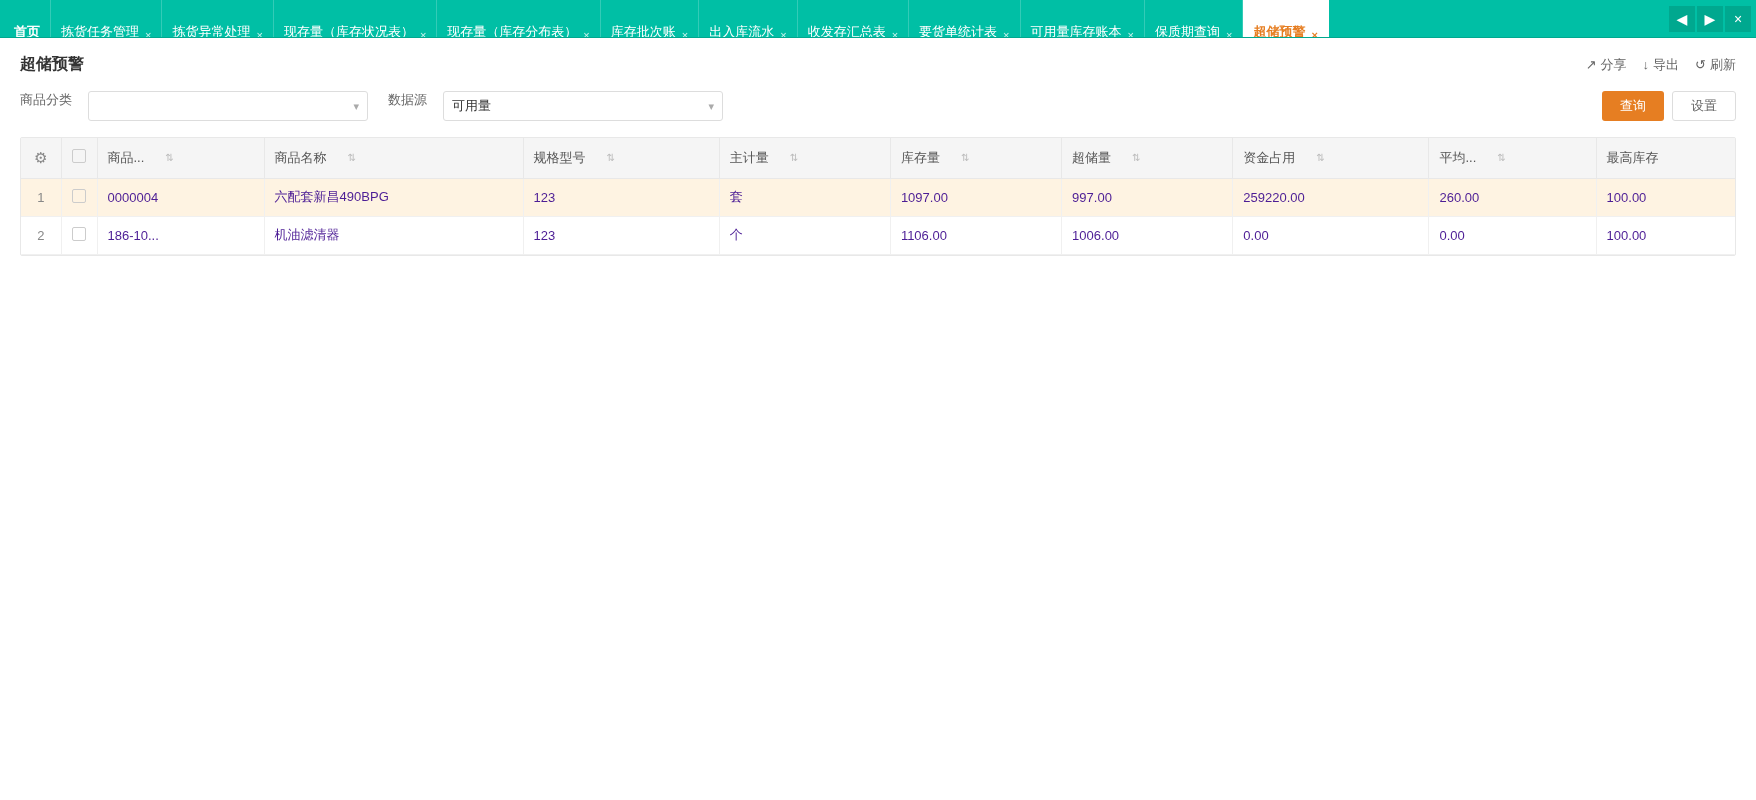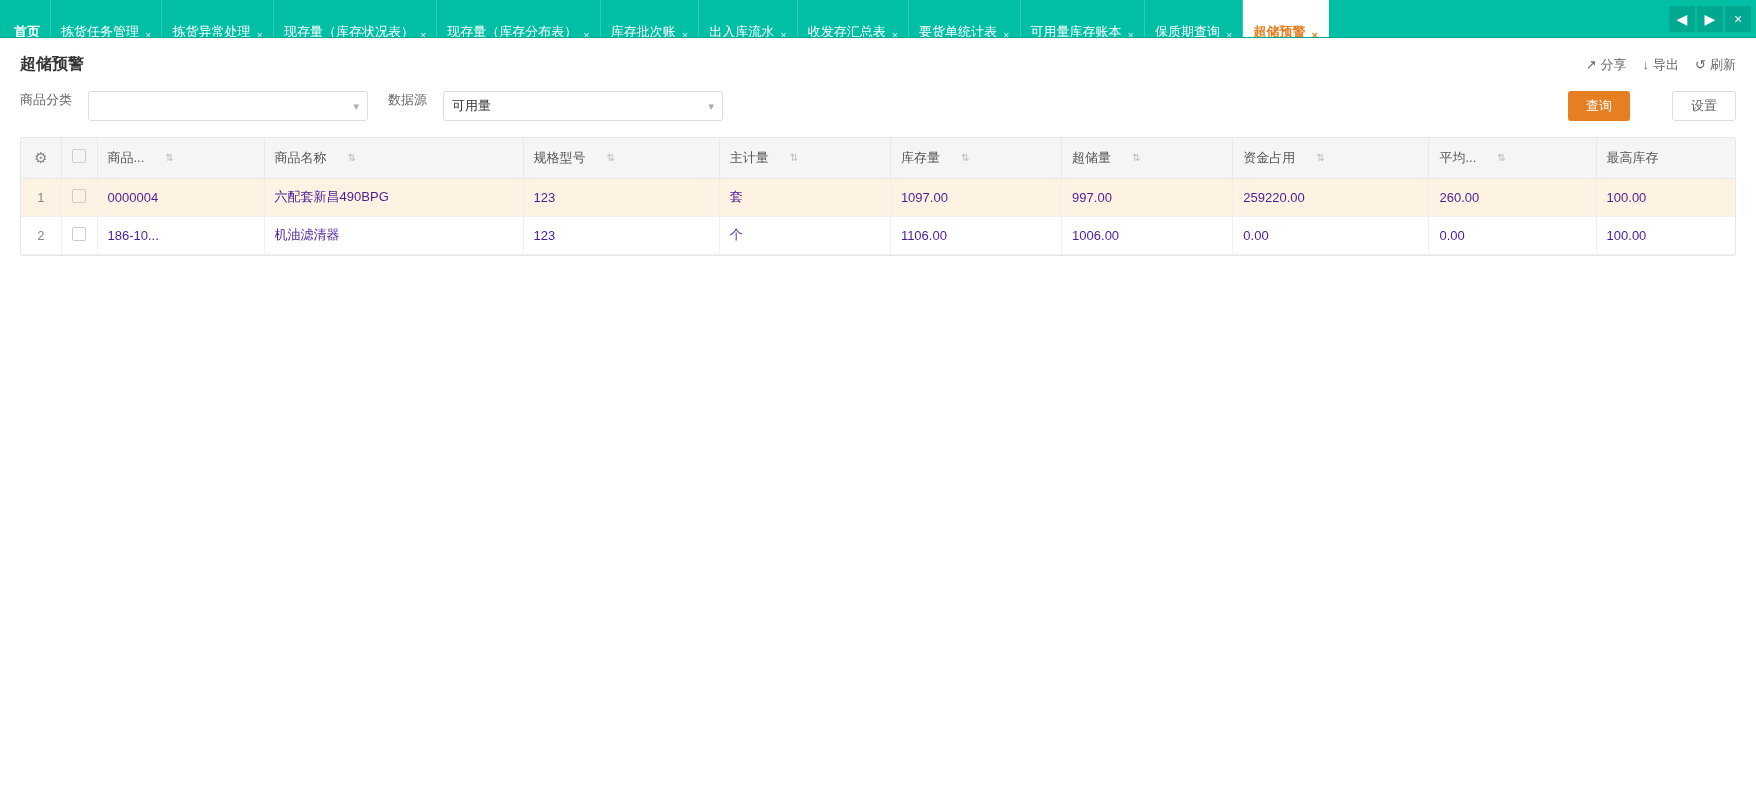--- a/index.html
+++ b/index.html
@@ -134,21 +134,20 @@
       font-family: Liberation Serif, serif;
     }
     .btn-setting {
       background: #fff;
       color: #666;
       border: 1px solid #ddd;
       border-radius: 3px;
       padding: 5px 18px;
       cursor: pointer;
       font-size: 13px;
-      margin-left: 34px;
     }
 
     
     .table-wrapper {
       border: 1px solid #e8e8e8;
       border-radius: 2px;
       overflow: hidden;
     }
     table {
       width: 100%;

